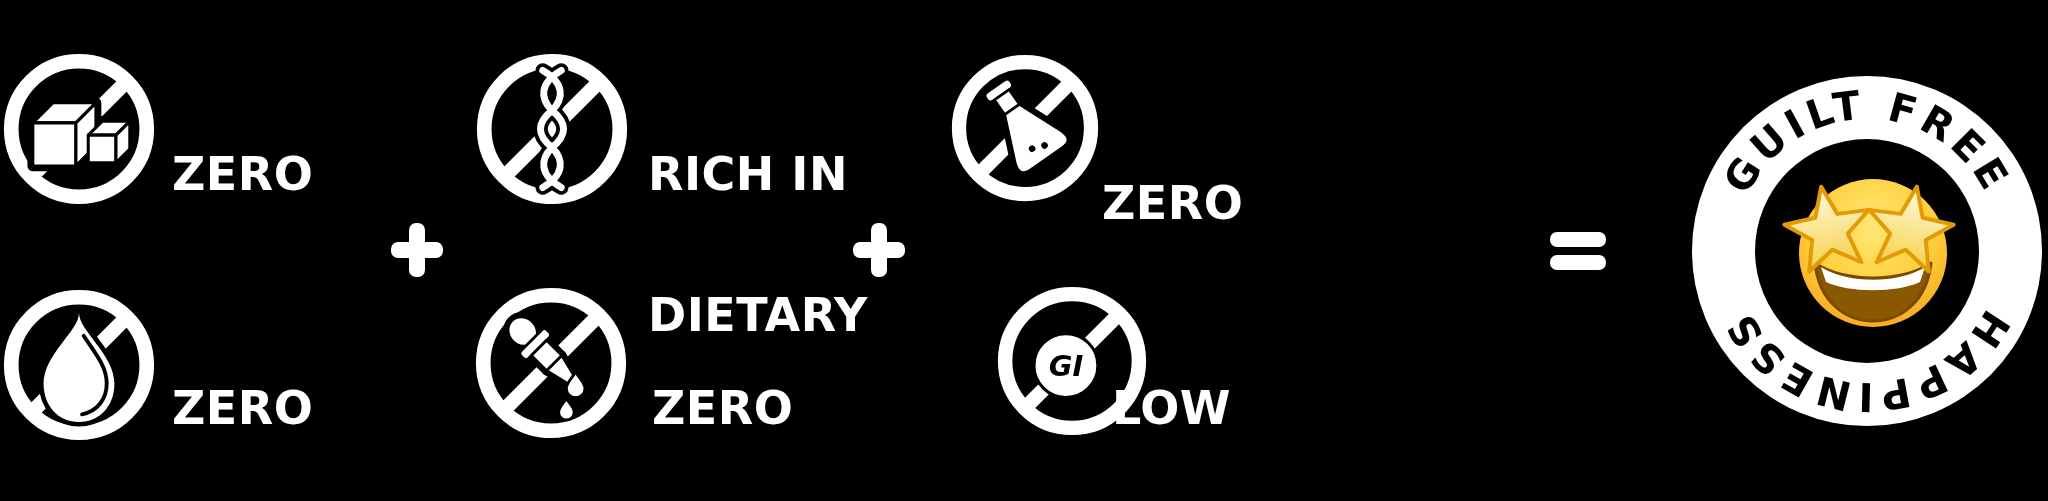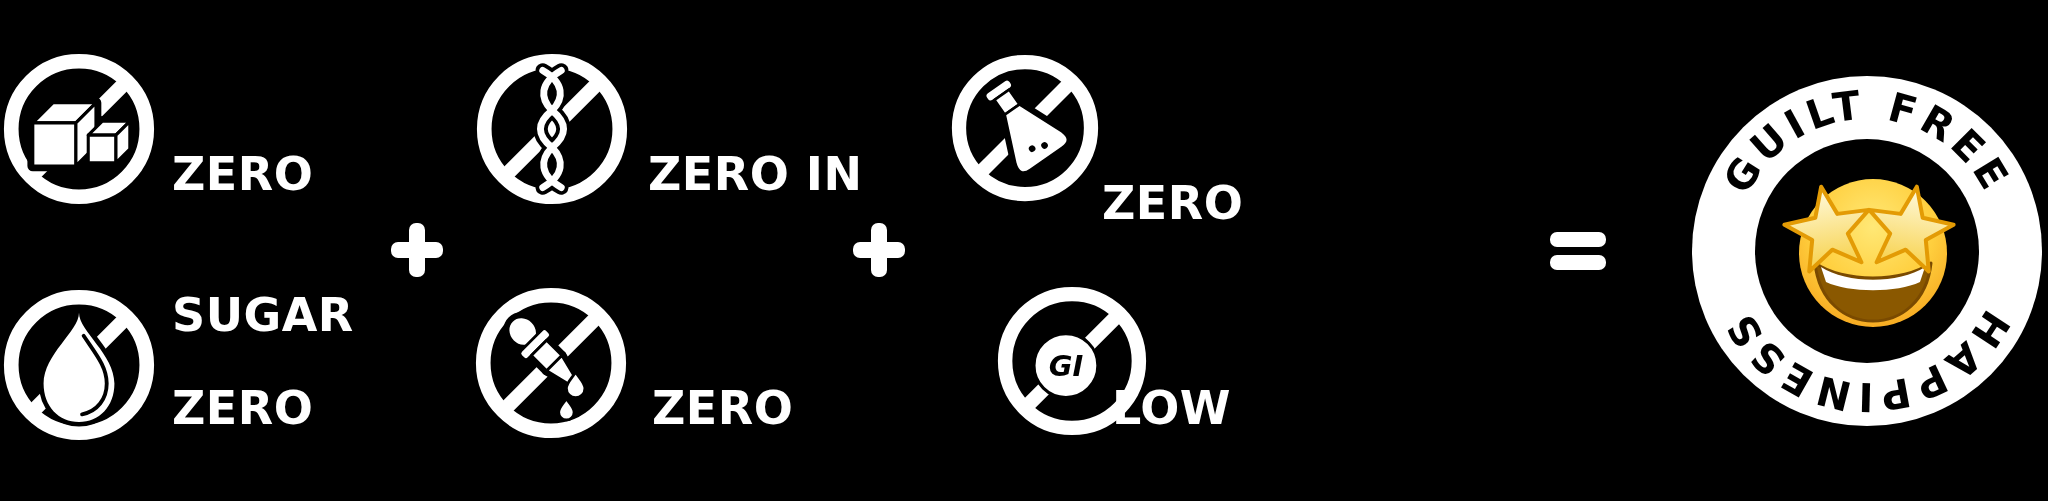--- a/index.html
+++ b/index.html
@@ -34,21 +34,20 @@
           <path d="M20,46 h28 v28 h-28 Z"></path>
           <path d="M48,46 L61,33 L61,61 L48,74 Z"></path>
         <path d="M56,54 L65,45 L83,45 L74,54 Z"></path>
           <path d="M56,54 h18 v18 h-18 Z"></path>
           <path d="M74,54 L83,45 L83,63 L74,72 Z"></path>
       </g>
     </svg>
   </div>
   <div class="claim-text" style="left:172px;top:57px;">
     <div>ZERO</div>
-    <div>SUGAR</div>
   </div>
 
   <div class="icon" style="left:2px;top:288px;">
     <svg width="154" height="154" viewBox="0 0 100 100">
       <circle cx="50" cy="50" r="44" fill="none" stroke="#fff" stroke-width="9.5"></circle>
       <line x1="84" y1="16" x2="16" y2="84" stroke="#fff" stroke-width="9.5"></line>
       <path d="M50,16 C50,28 27,43 27,62 C27,77 37,87 50,87 C63,87 73,77 73,62 C73,43 50,28 50,16 Z" fill="#fff" stroke="#000" stroke-width="6" stroke-linejoin="round"></path>
       <path d="M50,16 C50,28 27,43 27,62 C27,77 37,87 50,87 C63,87 73,77 73,62 C73,43 50,28 50,16 Z" fill="#fff"></path>
       <path d="M53,31 C61,43 68,51 68,62 C68,72 62,80 52,82" fill="none" stroke="#000" stroke-width="2.5" stroke-linecap="round"></path>
     </svg>
@@ -74,21 +73,22 @@
         <path d="M44,12 C58,20 58,30 50,38 C40,46 40,54 50,62 C58,70 58,80 44,88"></path>
         <path d="M56,12 C42,20 42,30 50,38 C60,46 60,54 50,62 C42,70 42,80 56,88"></path>
       </g>
       <g fill="none" stroke="#fff" stroke-width="4.5" stroke-linecap="round">
         <path d="M44,12 C58,20 58,30 50,38 C40,46 40,54 50,62 C58,70 58,80 44,88"></path>
         <path d="M56,12 C42,20 42,30 50,38 C60,46 60,54 50,62 C42,70 42,80 56,88"></path>
       </g>
     </svg>
   </div>
   <div class="claim-text" style="left:648px;top:57px;">
-    <div>ZERO IN</div>
+    <div>RICH IN</div>
+    <div>DIETARY</div>
   </div>
 
   <div class="icon" style="left:474px;top:286px;">
     <svg width="154" height="154" viewBox="0 0 100 100">
       <circle cx="50" cy="50" r="44" fill="none" stroke="#fff" stroke-width="9.5"></circle>
       <line x1="84" y1="16" x2="16" y2="84" stroke="#fff" stroke-width="9.5"></line>
       <g transform="rotate(-45,50,48)">
         <g stroke="#000" stroke-width="6" fill="none" stroke-linejoin="round">
           <ellipse cx="50" cy="22" rx="9" ry="10"></ellipse>
           <rect x="38" y="30" width="24" height="7" rx="2.5"></rect>

